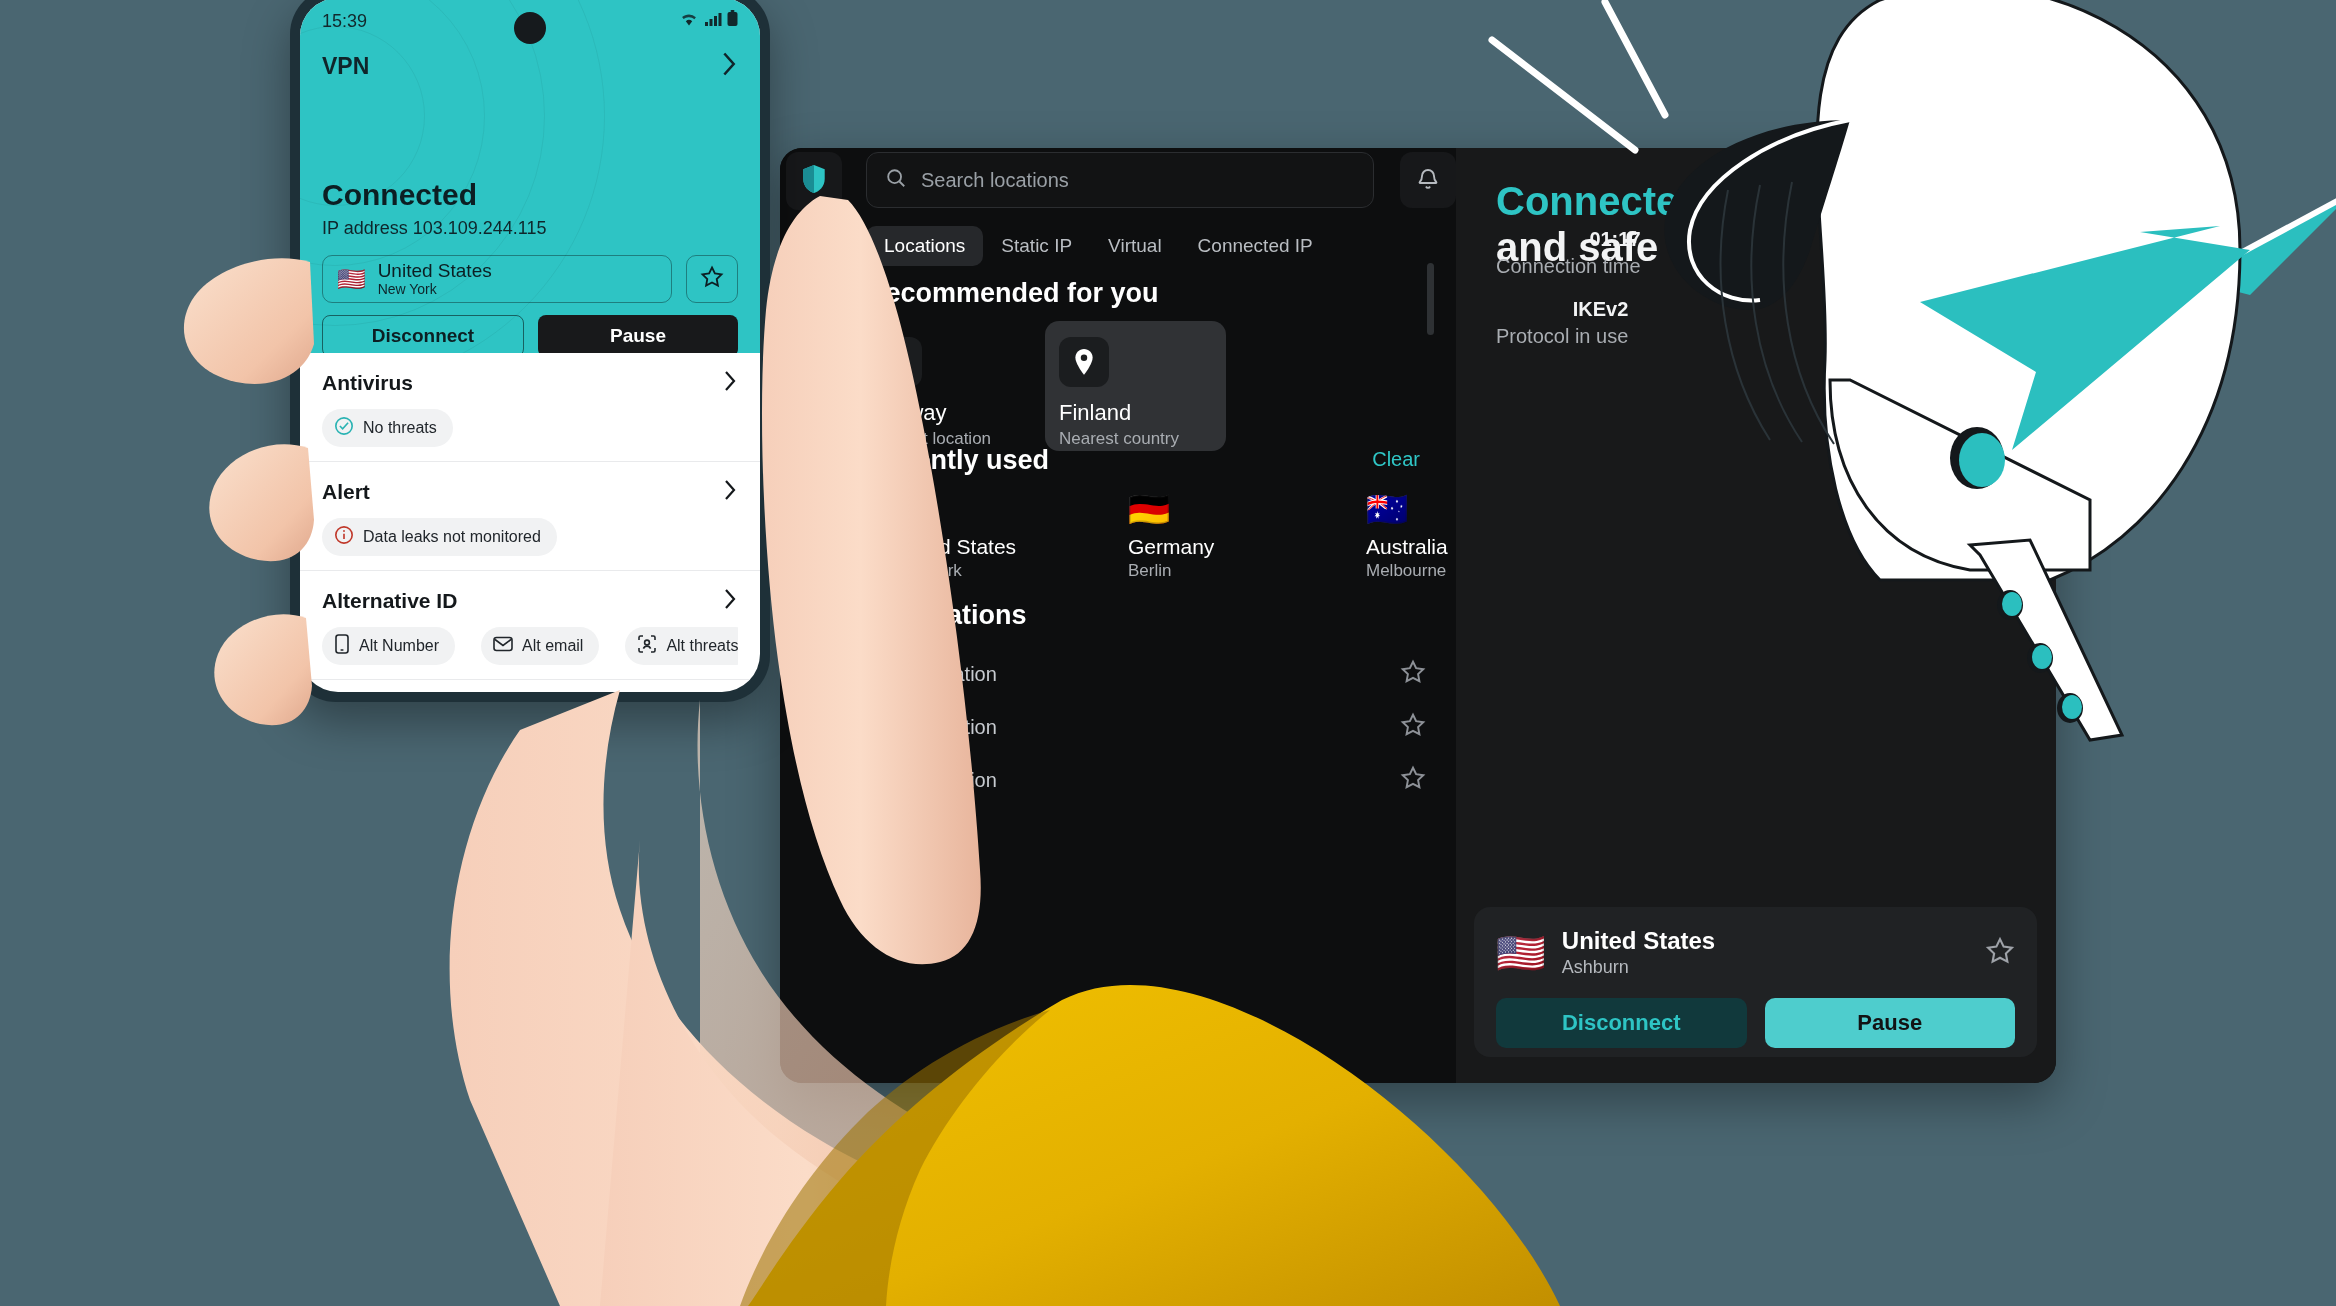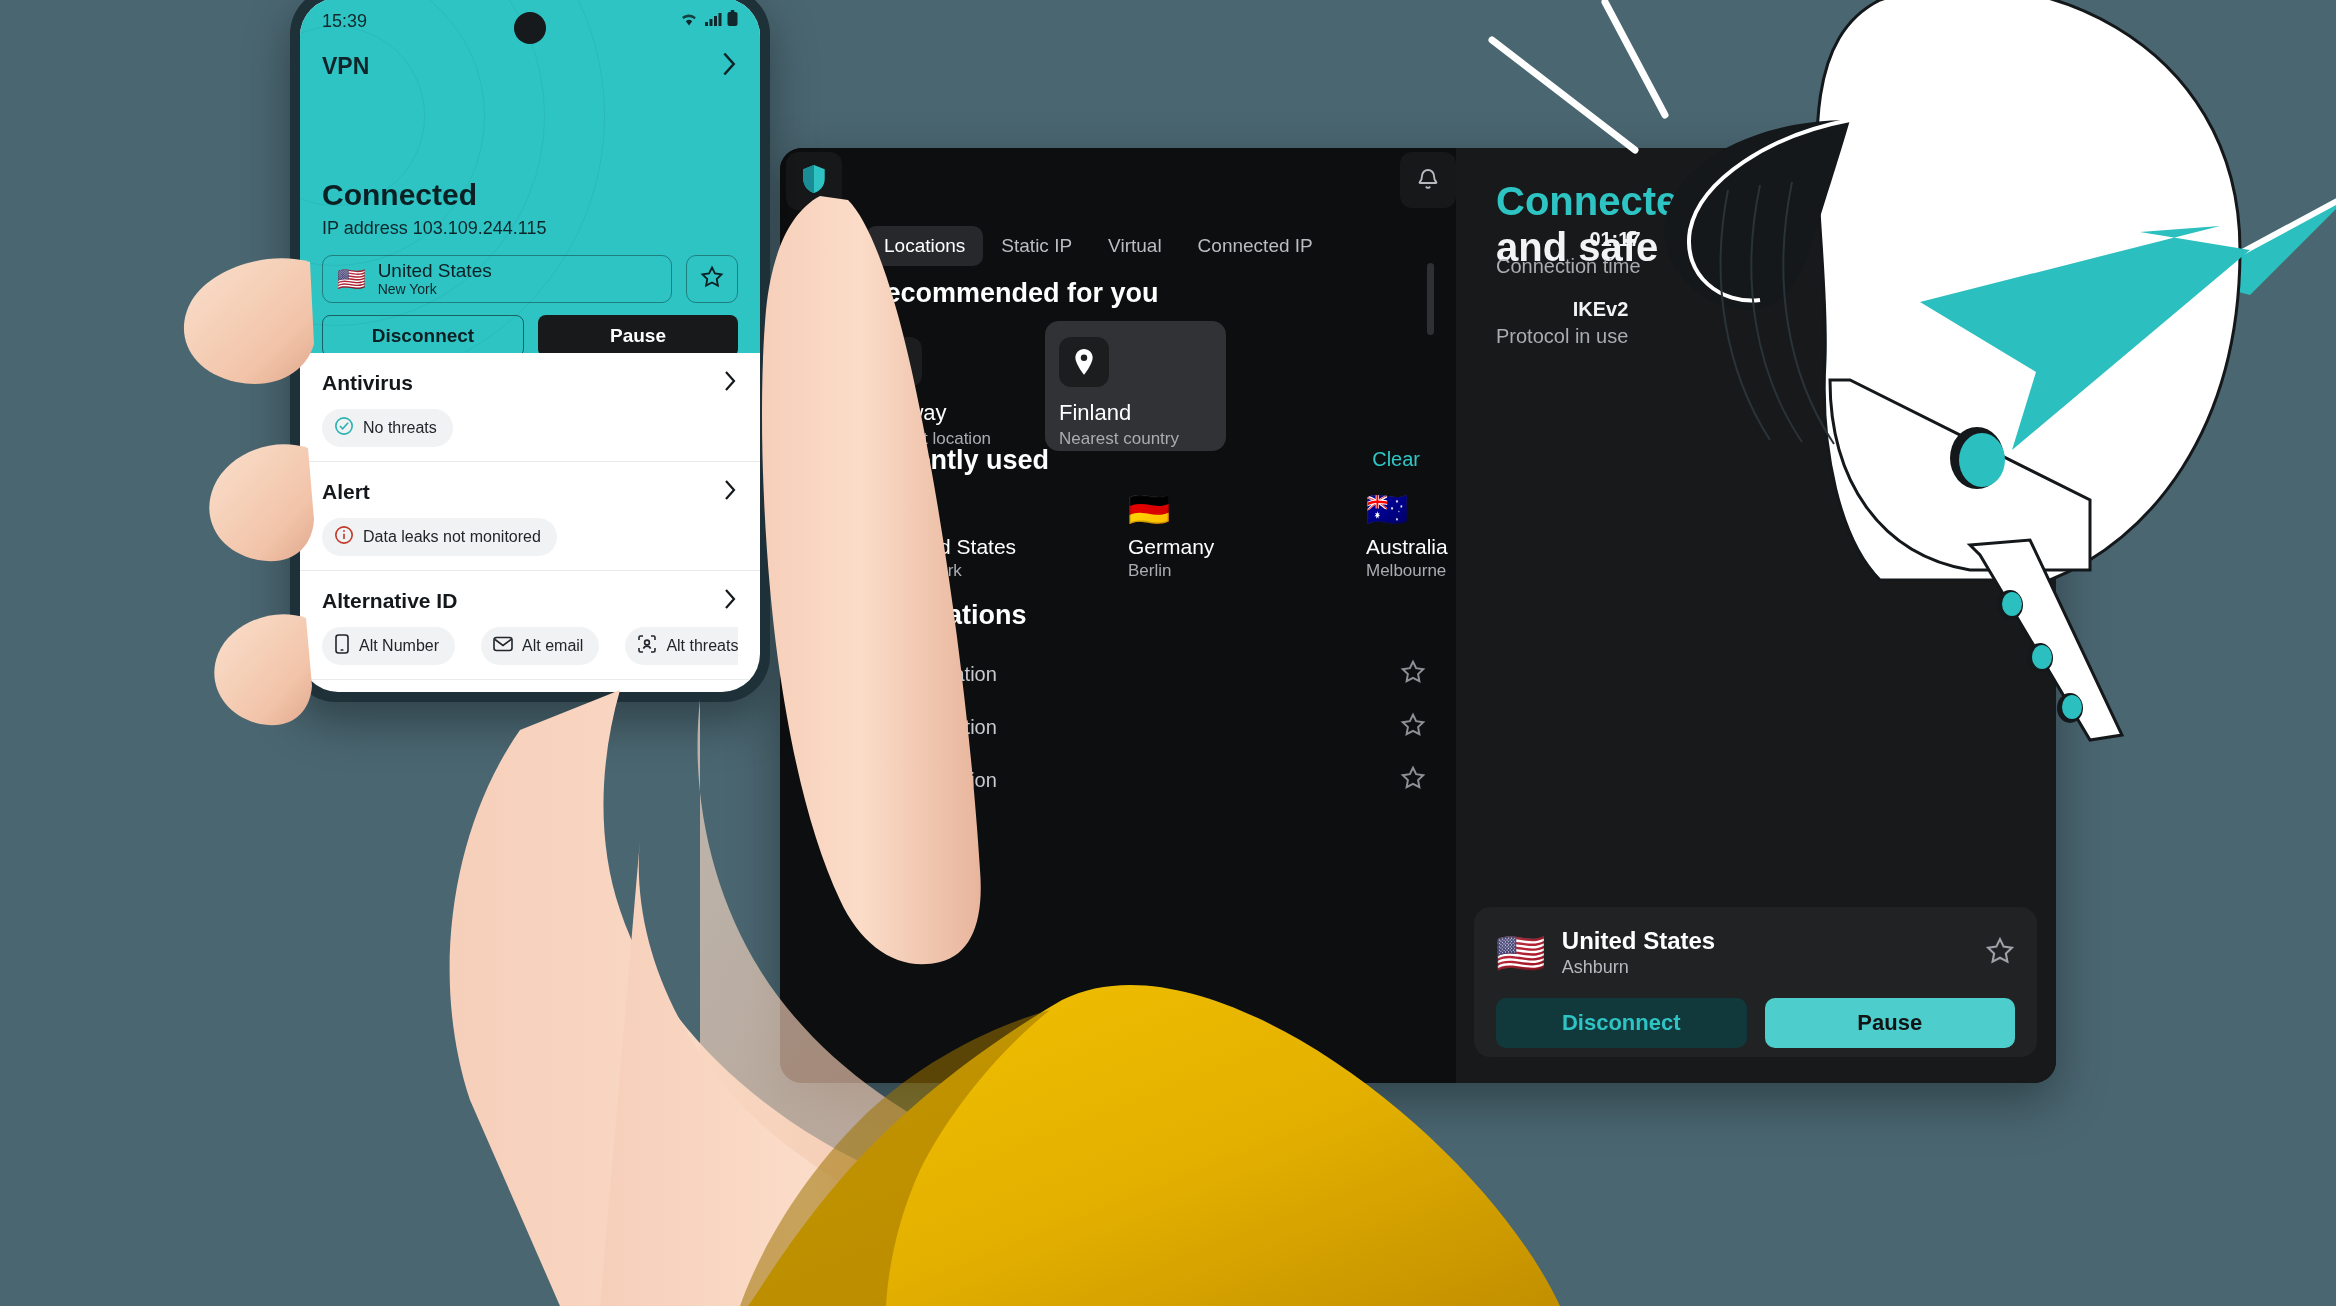--- a/index.html
+++ b/index.html
@@ -260,20 +260,29 @@
 
     <div class="shield-pill">
       <span>
         <svg width="26" height="30" viewBox="0 0 24 28">
             <path d="M12 1 L22 5 V14 C22 21 17 25.5 12 27 C7 25.5 2 21 2 14 V5 Z" fill="#2ec4c4"></path>
             <path d="M12 1 L2 5 V14 C2 21 7 25.5 12 27 Z" fill="#1b8f96"></path>
           </svg>
       </span>
     </div>
 
+    <div class="search-bar">
+      <span>
+        <svg width="22" height="22" viewBox="0 0 24 24" fill="none" stroke="#9aa0a6" stroke-width="2">
+            <circle cx="10.5" cy="10.5" r="7"></circle>
+            <line x1="15.8" y1="15.8" x2="21" y2="21"></line>
+          </svg>
+      </span>
+      <span class="search-placeholder">Search locations</span>
+    </div>
 
     <div class="bell-btn">
       <span>
         <svg width="24" height="26" viewBox="0 0 24 26" fill="none" stroke="#b6babf" stroke-width="1.9">
             <path d="M6 11a6 6 0 1 1 12 0c0 4 1.6 5.4 2.3 6.1.3.3.1.9-.4.9H4.1c-.5 0-.7-.6-.4-.9C4.4 16.4 6 15 6 11z"></path>
             <path d="M10 21.5c.4.9 1.1 1.4 2 1.4s1.6-.5 2-1.4"></path>
           </svg>
       </span>
     </div>
 

